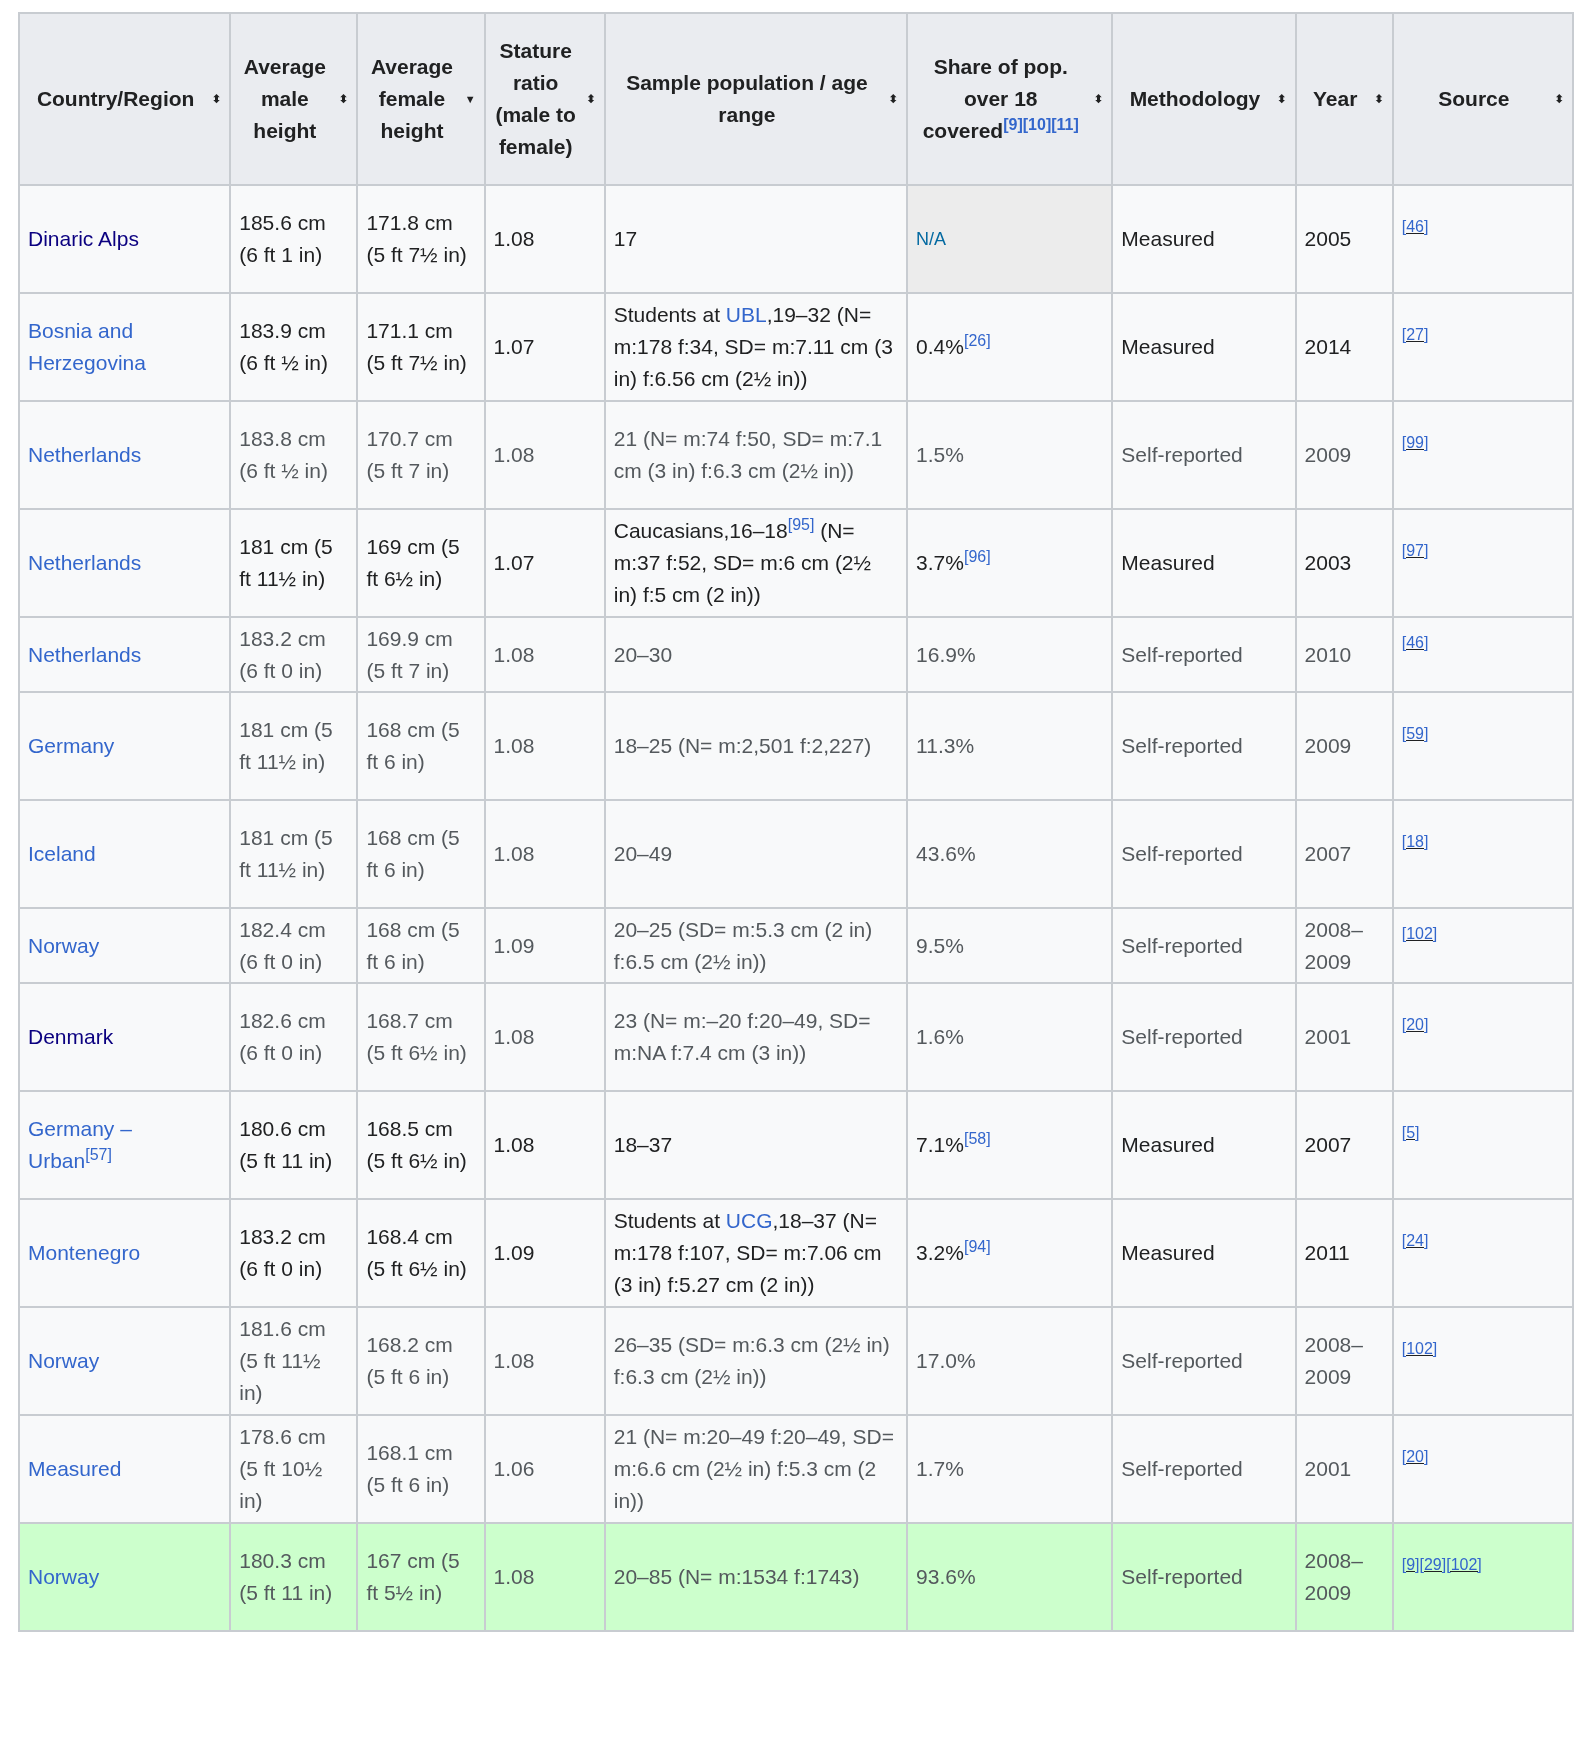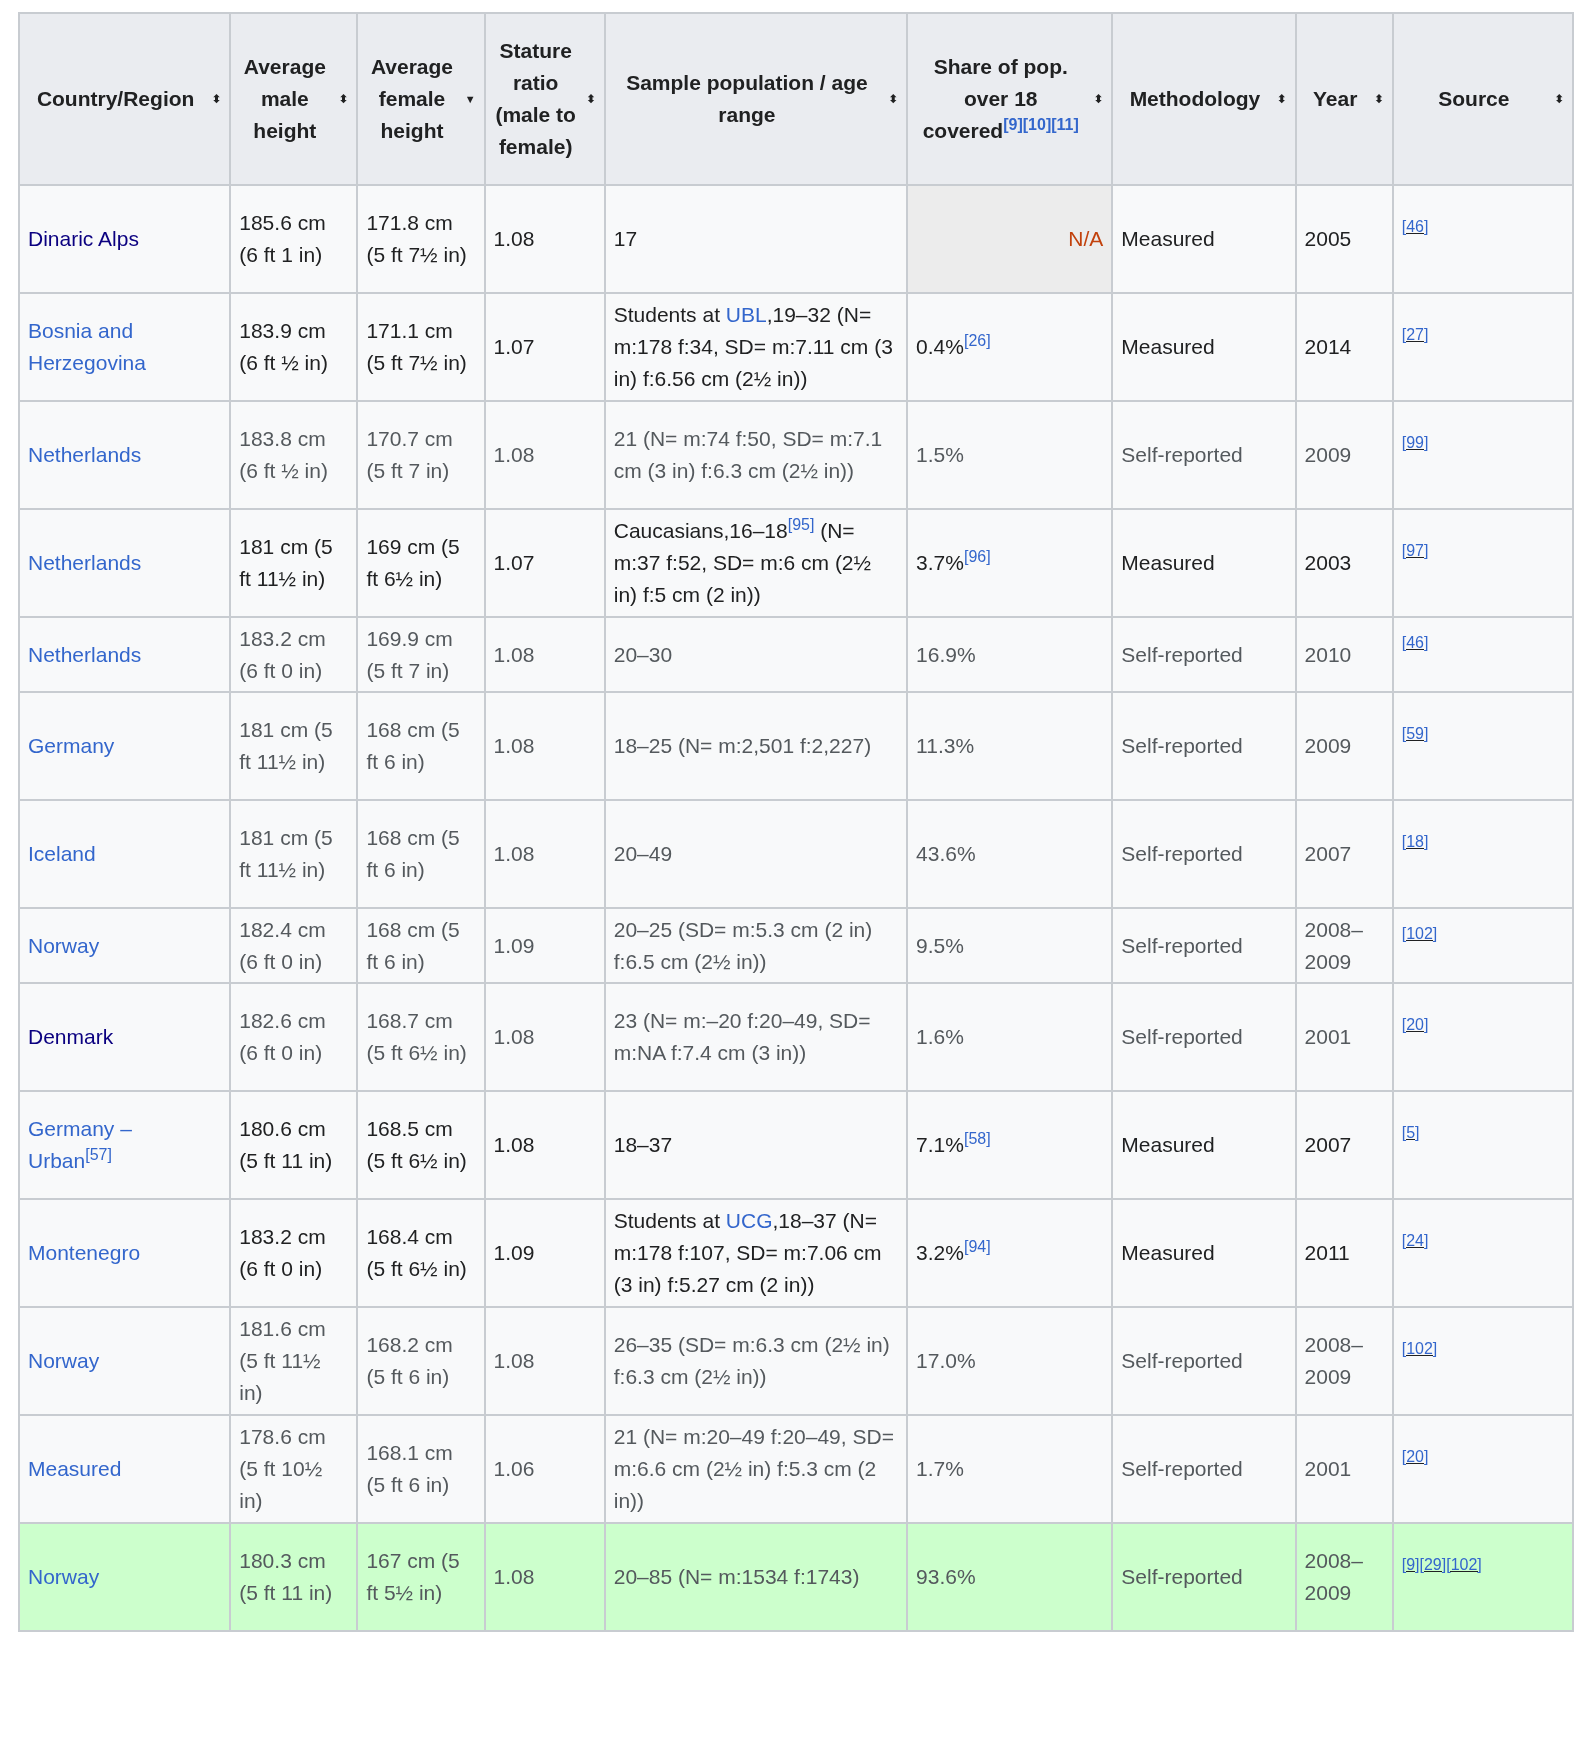--- a/index.html
+++ b/index.html
@@ -16,21 +16,21 @@
   .wikitable th .sort.down { font-size:11px; }
   .wikitable td { text-align:left; }
   tr.row { height:108px; }
   tr.row.short { height:75px; }
   tr.row.hl td { background:#ccffcc; }
   .gray { color:#54595d; }
   a.link { color:#3366cc; text-decoration:none; }
   a.visited { color:#0b0080; text-decoration:none; }
   sup { font-size:16px; line-height:0; vertical-align:super; }
   sup a { color:#3366cc; text-decoration:none; }
-  td.na { background:#ececec !important; color:#c2410c; text-align:right; font-size:21px; }
+  td.na { background:#ececec !important; color:#0369a1; text-align:left; font-size:18px; }
   td.src { vertical-align:middle; }
   td.src sup { vertical-align:super; position:relative; top:-6px;text-decoration:underline; }
 </style>
 </head>
 <body>
 
 <div class="wrap">
 <table class="wikitable">
   <colgroup>
     <col style="width:211px">

